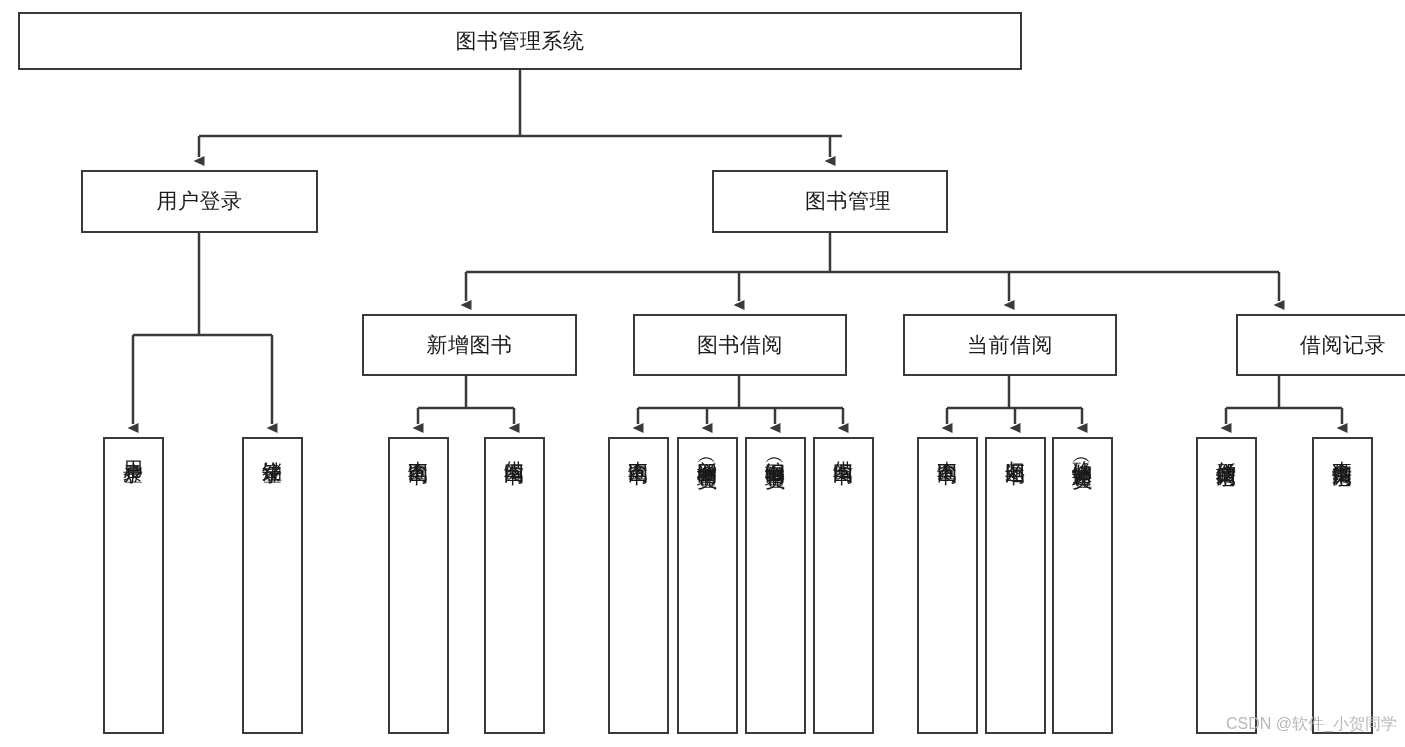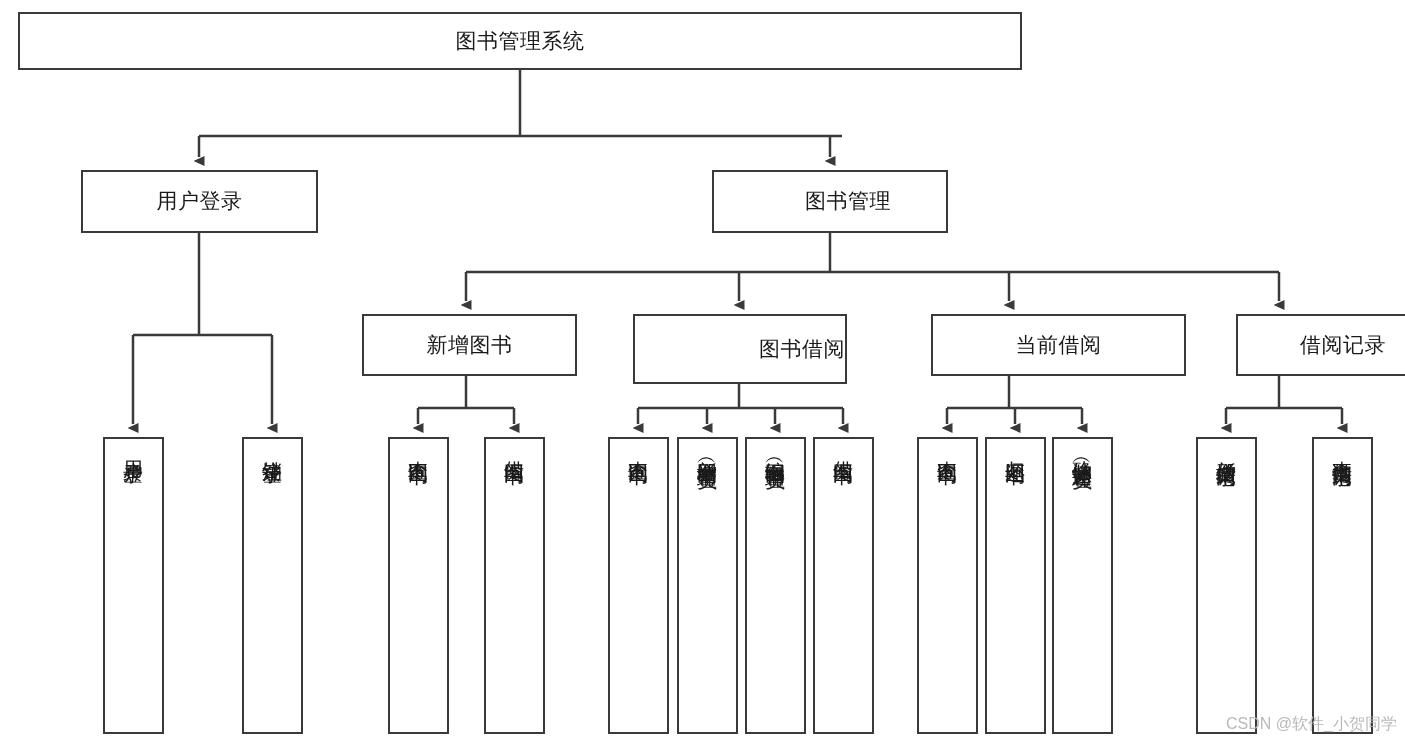--- a/index.html
+++ b/index.html
@@ -136,25 +136,25 @@
   </div>
 
   <div class="node" style="left:712px; top:170px; width:236px; height:63px;padding-left:36px;">
     <span class="node-label">图书管理</span>
   </div>
 
   <div class="node" style="left:362px; top:314px; width:215px; height:62px;">
     <span class="node-label">新增图书</span>
   </div>
 
-  <div class="node" style="left:633px; top:314px; width:214px; height:70px;justify-content:flex-end;">
+  <div class="node" style="left:633px; top:314px; width:214px; height:62px;">
     <span class="node-label">图书借阅</span>
   </div>
 
-  <div class="node" style="left:903px; top:314px; width:255px; height:62px;margin-left:28px;">
+  <div class="node" style="left:903px; top:314px; width:214px; height:62px;">
     <span class="node-label">当前借阅</span>
   </div>
 
   <div class="node" style="left:1236px; top:314px; width:214px; height:62px;">
     <span class="node-label">借阅记录</span>
   </div>
 
   <div class="node vertical" style="left:103px; top:437px; width:61px; height:297px;">
     <span class="node-label">用户登录</span>
   </div>

